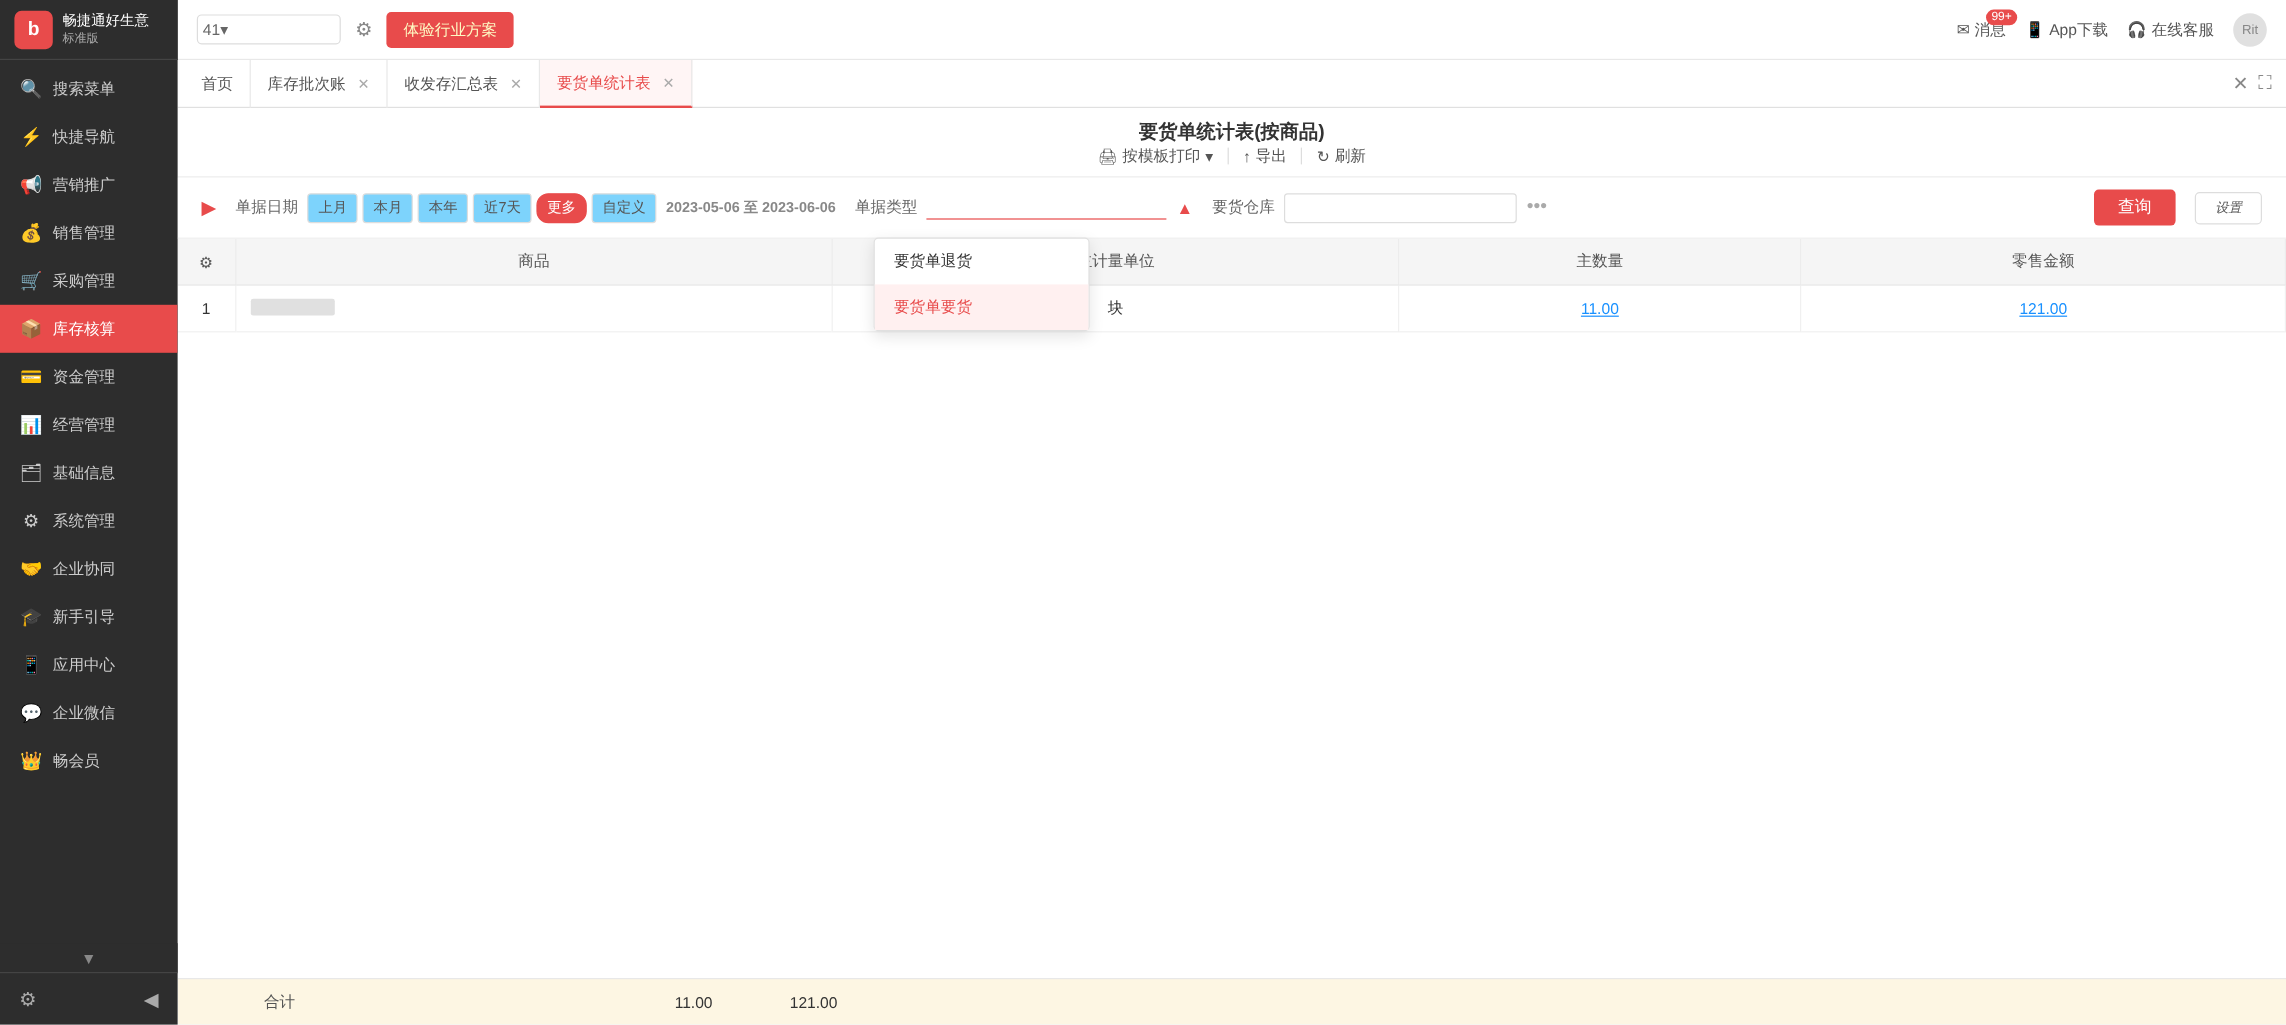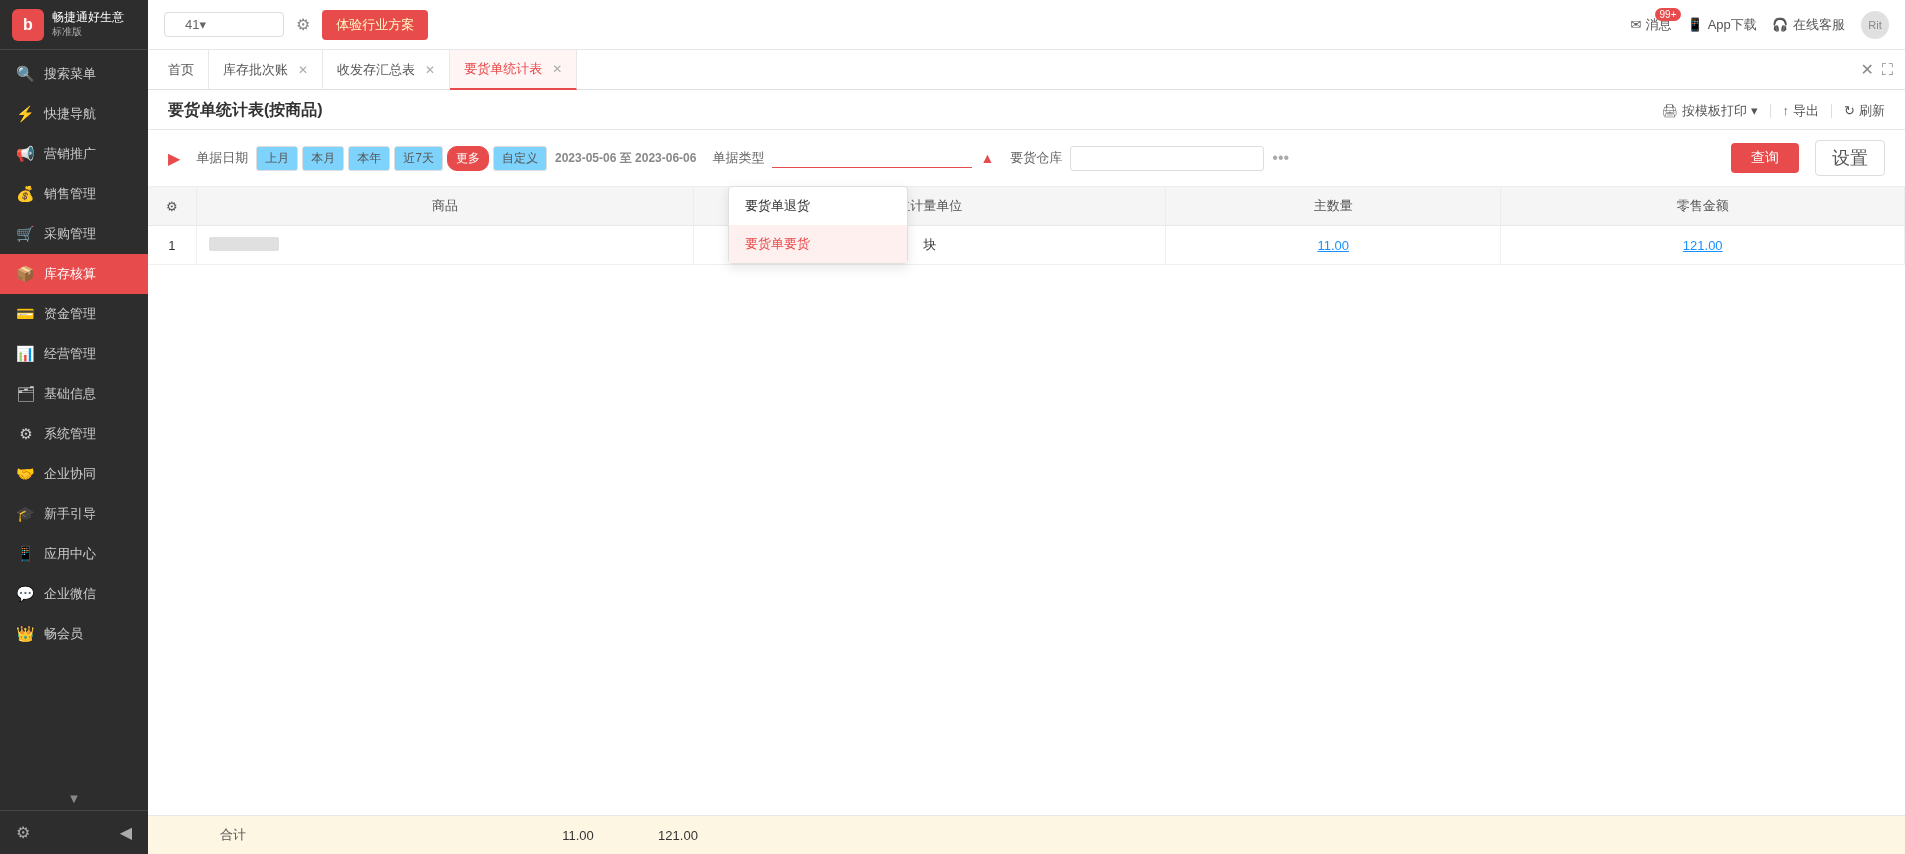--- a/index.html
+++ b/index.html
@@ -87,21 +87,21 @@
       padding: 0 16px;
       border-bottom: 1px solid #e8e8e8;
       gap: 12px;
     }
     .topbar-left { display: flex; align-items: center; gap: 12px; flex: 1; }
     .topbar-selector {
       display: flex;
       align-items: center;
       border: 1px solid #ddd;
       border-radius: 4px;
-      padding: 4px 20px;
+      padding: 4px 4px;
       font-size: 13px;
       color: #666;
       cursor: pointer;
       gap: 0;
       min-width: 120px;
     }
     .topbar-gear { font-size: 16px; color: #888; cursor: pointer; }
     .topbar-btn-trial {
       background: #e84b4b;
       color: #fef9c3;
@@ -159,20 +159,21 @@
 
     
     .page-area { flex: 1; display: flex; flex-direction: column; overflow: hidden; background: #f5f5f5; }
     .page-header {
       background: #fff;
       padding: 10px 20px 8px;
       display: flex;
       align-items: center;
       justify-content: space-between;
       border-bottom: 1px solid #e8e8e8;
+      flex-direction: column;
     }
     .page-title { font-size: 16px; font-weight: bold; color: #333; }
     .page-actions { display: flex; align-items: center; gap: 12px; }
     .page-action-btn { display: flex; align-items: center; gap: 4px; color: #555; font-size: 13px; cursor: pointer; }
     .page-action-sep { width: 1px; height: 14px; background: #ddd; }
 
     
     .filter-bar {
       background: #fff;
       padding: 10px 20px;
@@ -221,22 +222,23 @@
       font-size: 14px;
       cursor: pointer;
       margin-left: auto;
     }
     .filter-settings-btn {
       background: #fff;
       color: #555;
       border: 1px solid #ddd;
       border-radius: 4px;
       padding: 5px 16px;
-      font-size: 18px;
-      cursor: pointer;
+      font-size: 11px;
+      cursor: pointer;
+      font-style: italic;
     }
 
     
     .dropdown-menu {
       position: absolute;
       top: 100%;
       left: 580px;
       background: #fff;
       border: 1px solid #e0e0e0;
       border-radius: 4px;

